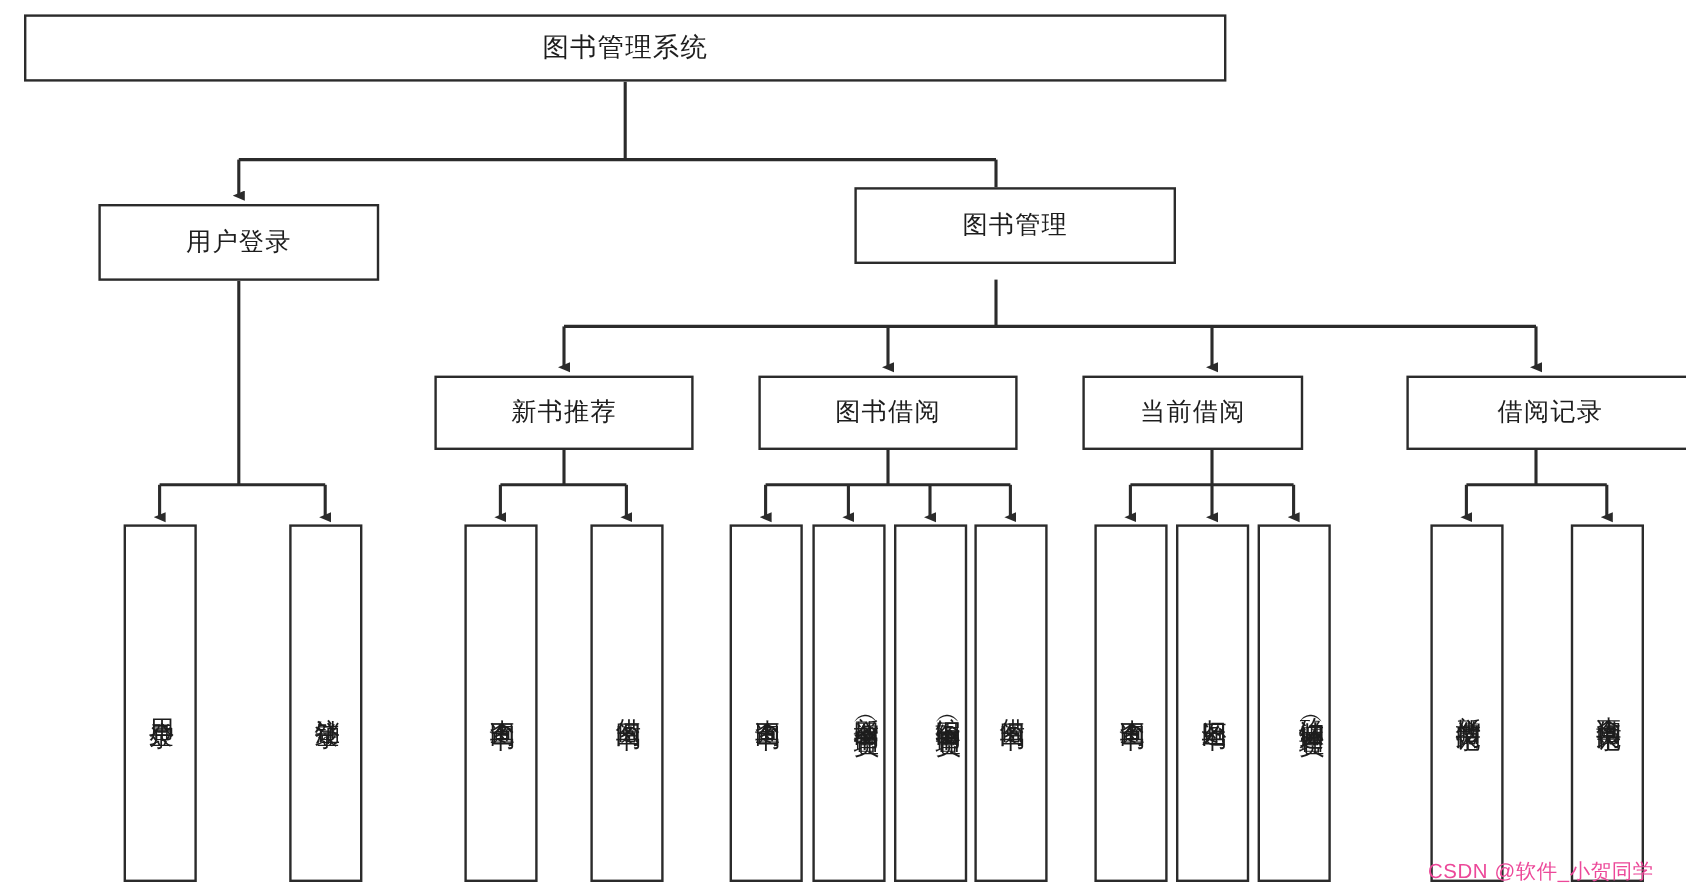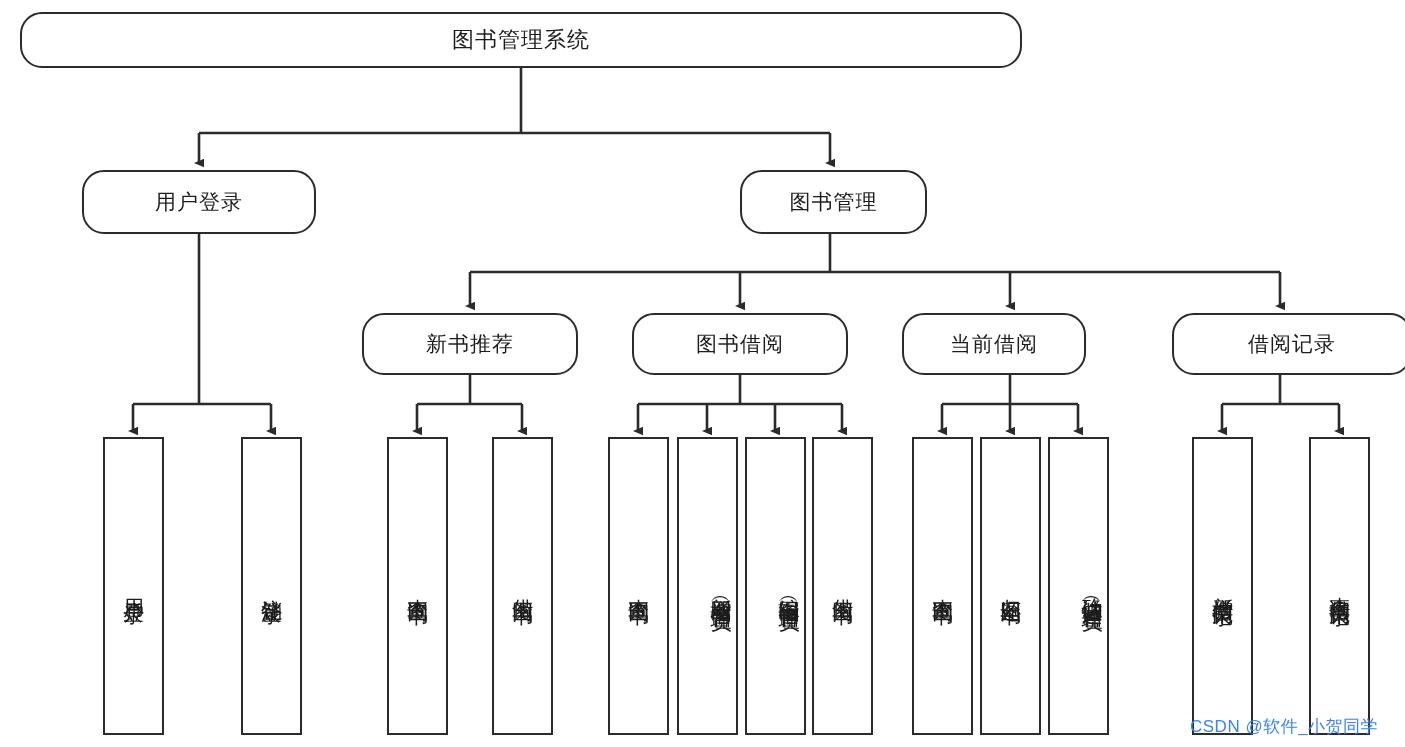--- a/index.html
+++ b/index.html
@@ -33,21 +33,20 @@
     border: 2px solid #2b2b2b;
     display: flex;
     align-items: center;
     justify-content: center;
     color: #1d1d1d;
   }
   .node.horizontal {
     font-size: 21px;
     letter-spacing: 1px;
     line-height: 1.2;
-    border-radius: 22px;
   }
   .node.root {
     font-size: 22px;
   }
   .node.vertical {
     writing-mode: vertical-rl;
     text-orientation: upright;
     font-size: 21px;
     line-height: 1.45;
     letter-spacing: 2px;
@@ -61,21 +60,21 @@
   }
   .node.vertical > .label {
     writing-mode: vertical-rl;
     text-orientation: upright;
     display: block;
     white-space: nowrap;
   }
   .watermark {
     position: absolute;
     font-size: 17px;
-    color: #3b82f6;
+    color: #ec4899;
     white-space: nowrap;
     letter-spacing: 0.5px;
   }
 </style>
 </head>
 <body>
 
 <div id="diagram-root">
 
   <svg id="connector-layer" viewBox="0 0 1405 747" width="1405" height="747">
@@ -130,21 +129,21 @@
     </g>
   </svg>
 
   <div class="node horizontal root" style="left:20px; top:12px; width:1002px; height:56px;">
     <span class="label">图书管理系统</span>
   </div>
 
   <div class="node horizontal" style="left:82px; top:170px; width:234px; height:64px;">
     <span class="label">用户登录</span>
   </div>
-  <div class="node horizontal" style="left:712px; top:170px; width:187px; height:64px;margin-left:28px;">
+  <div class="node horizontal" style="left:712px; top:156px; width:268px; height:64px;">
     <span class="label">图书管理</span>
   </div>
 
   <div class="node horizontal" style="left:362px; top:313px; width:216px; height:62px;">
     <span class="label">新书推荐</span>
   </div>
   <div class="node horizontal" style="left:632px; top:313px; width:216px; height:62px;">
     <span class="label">图书借阅</span>
   </div>
   <div class="node horizontal" style="left:902px; top:313px; width:184px; height:62px;">

